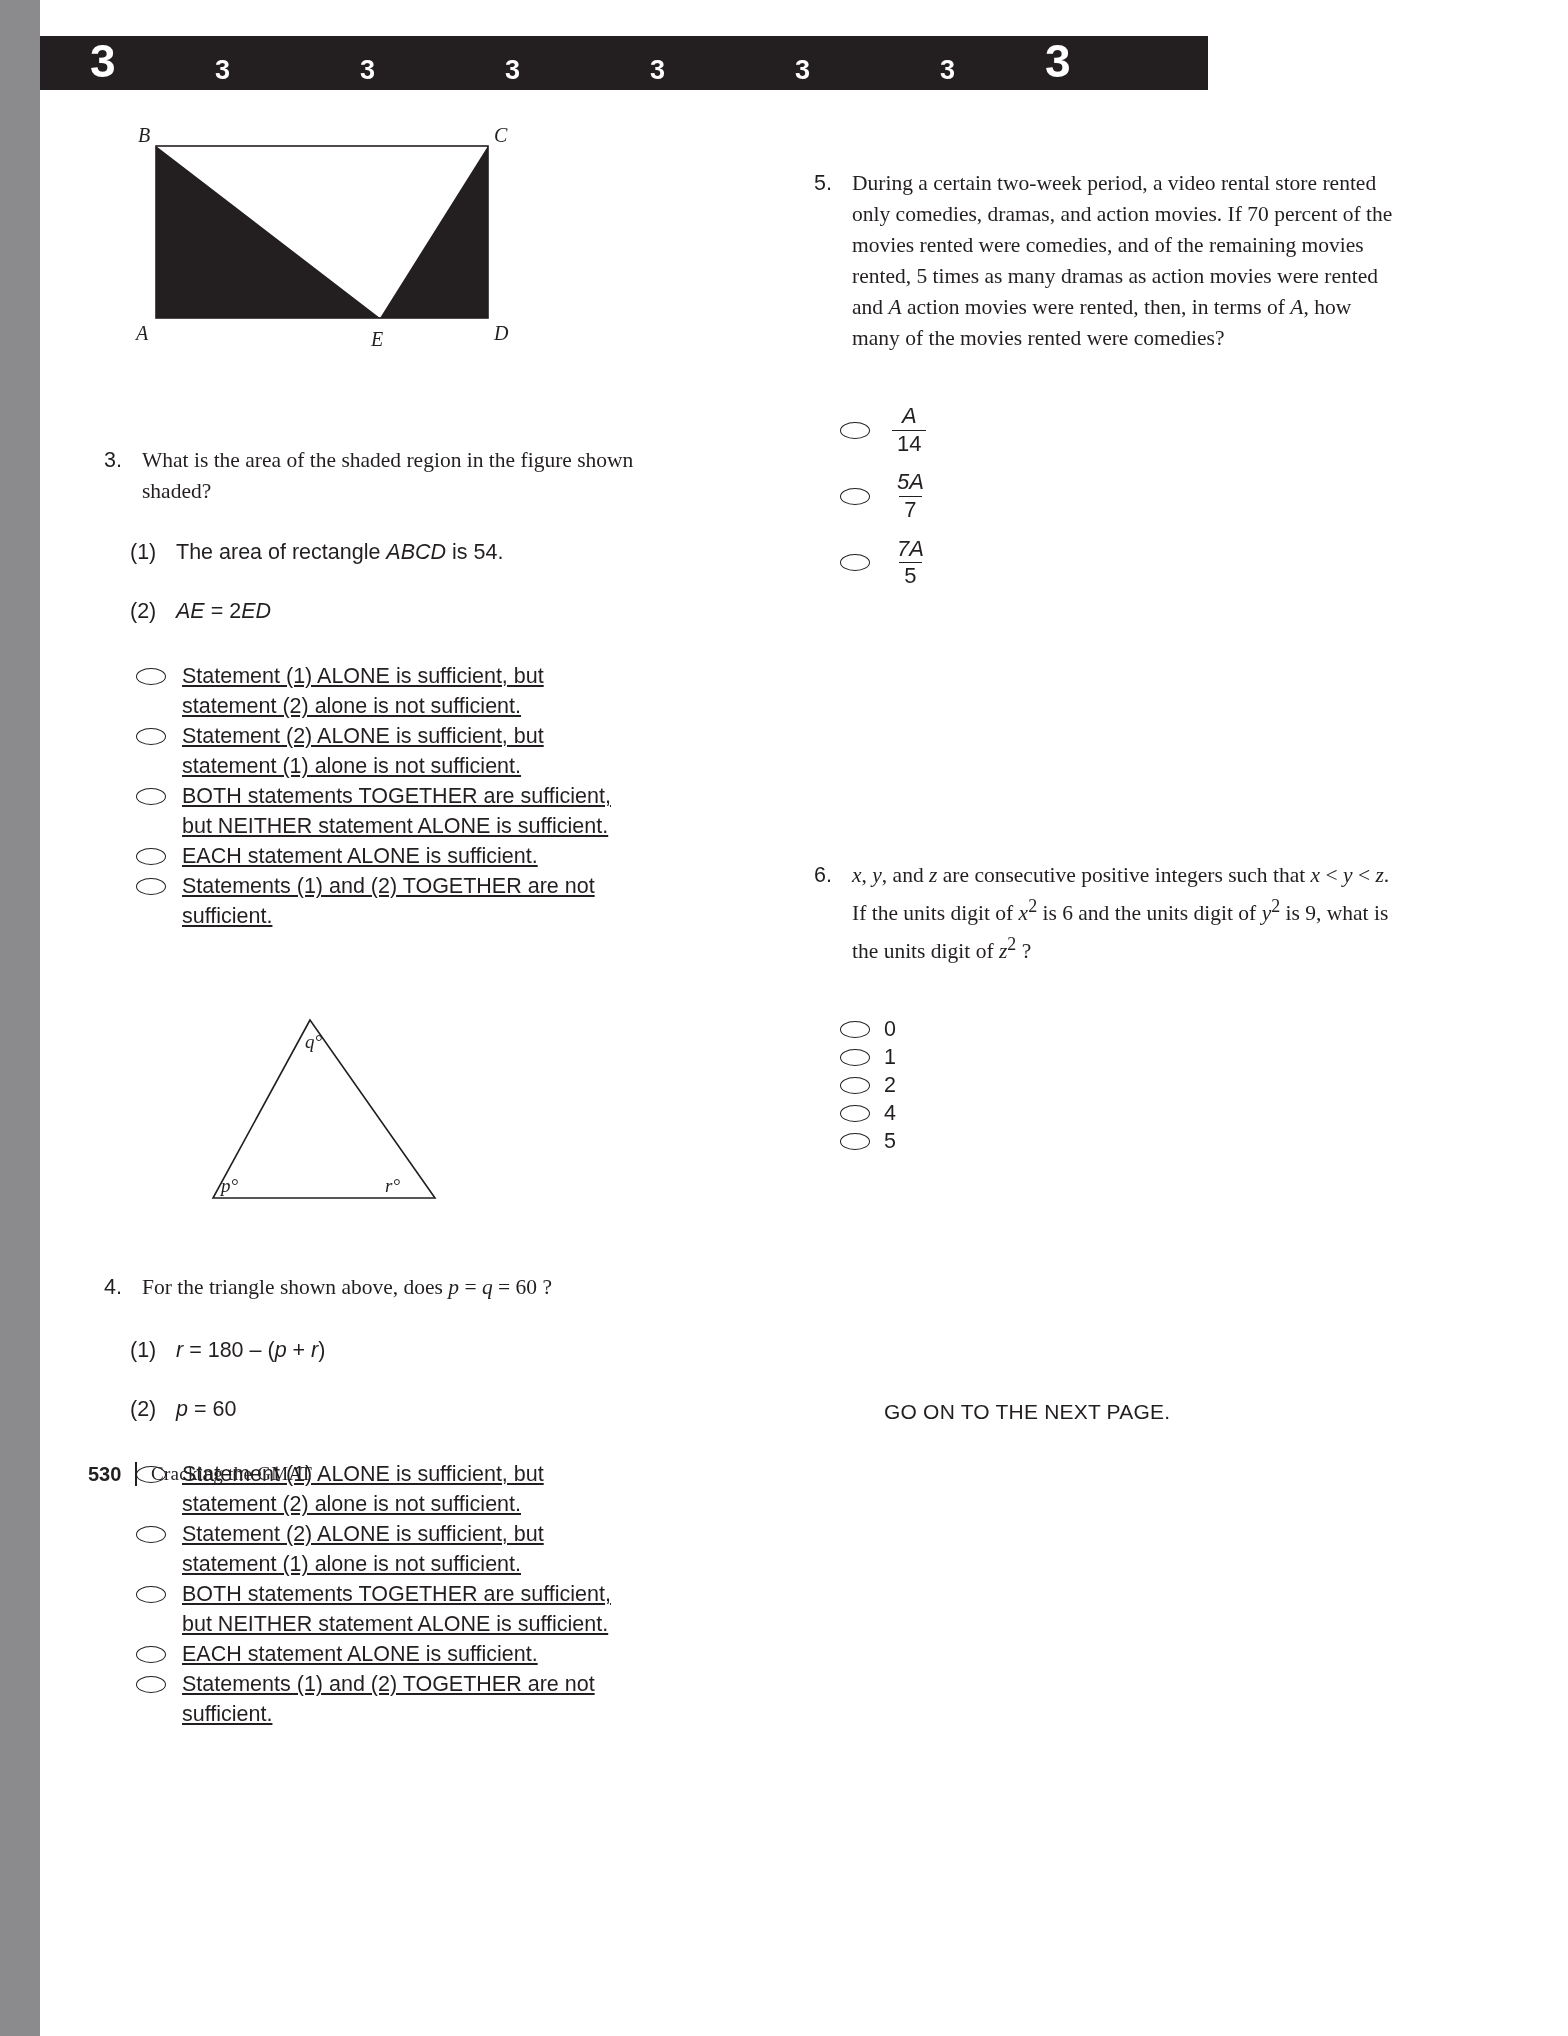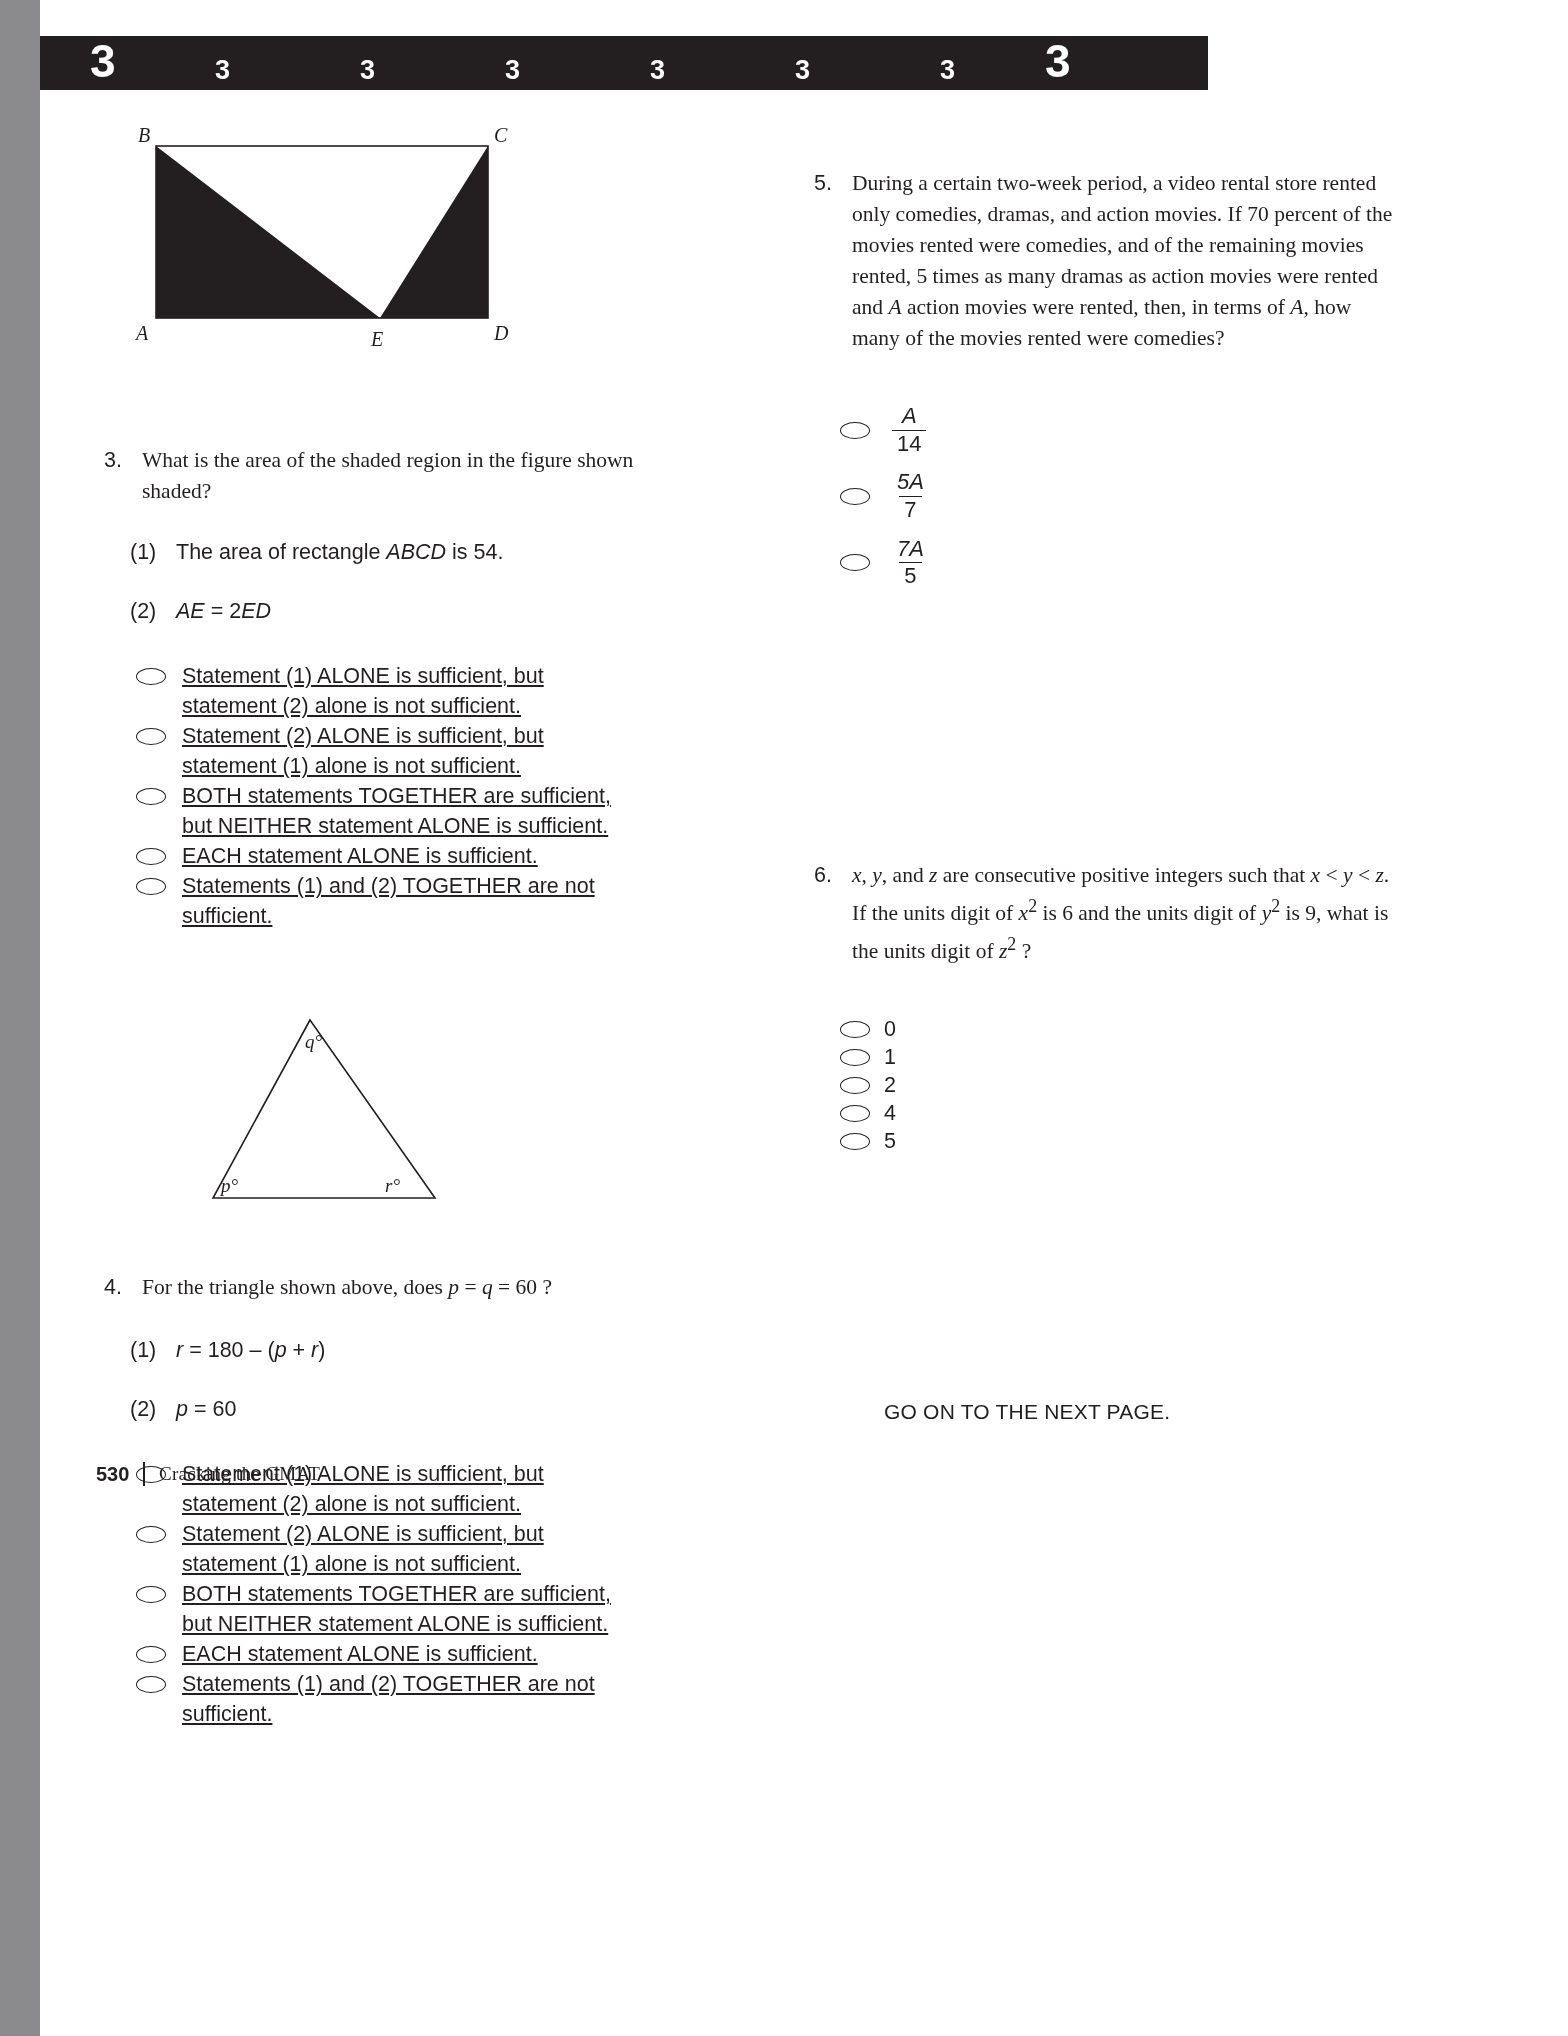--- a/index.html
+++ b/index.html
@@ -139,21 +139,20 @@
     font-size: 21px;
     letter-spacing: 0.2px;
   }
   .pagefoot {
     position: absolute;
     left: 88px;
     top: 1462px;
     display: flex;
     align-items: center;
     font-size: 19px;
-    margin-left: 8px;
   }
   .pagefoot .pno {
     font-weight: bold;
     font-size: 20px;
     margin-right: 14px;
   }
   .pagefoot .bar {
     width: 1.6px;
     height: 24px;
     background: #231f20;

